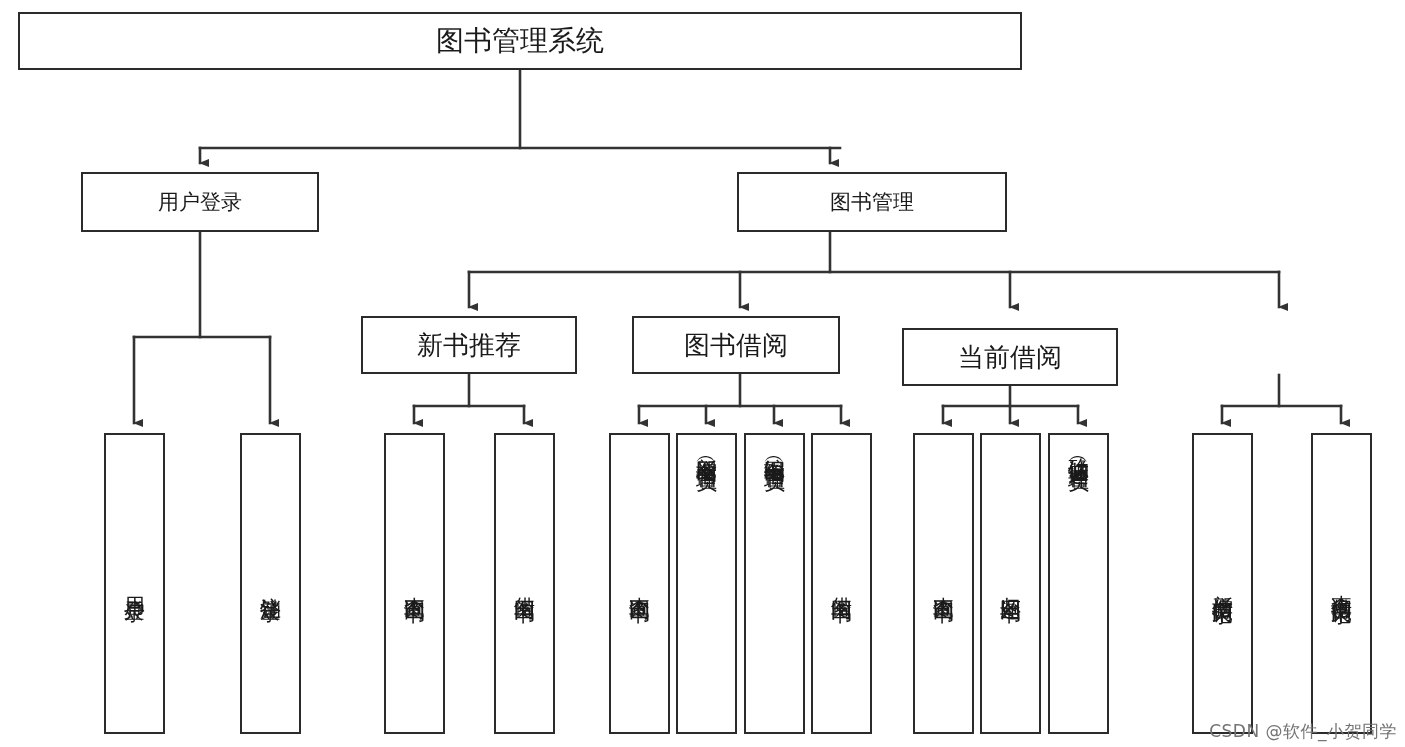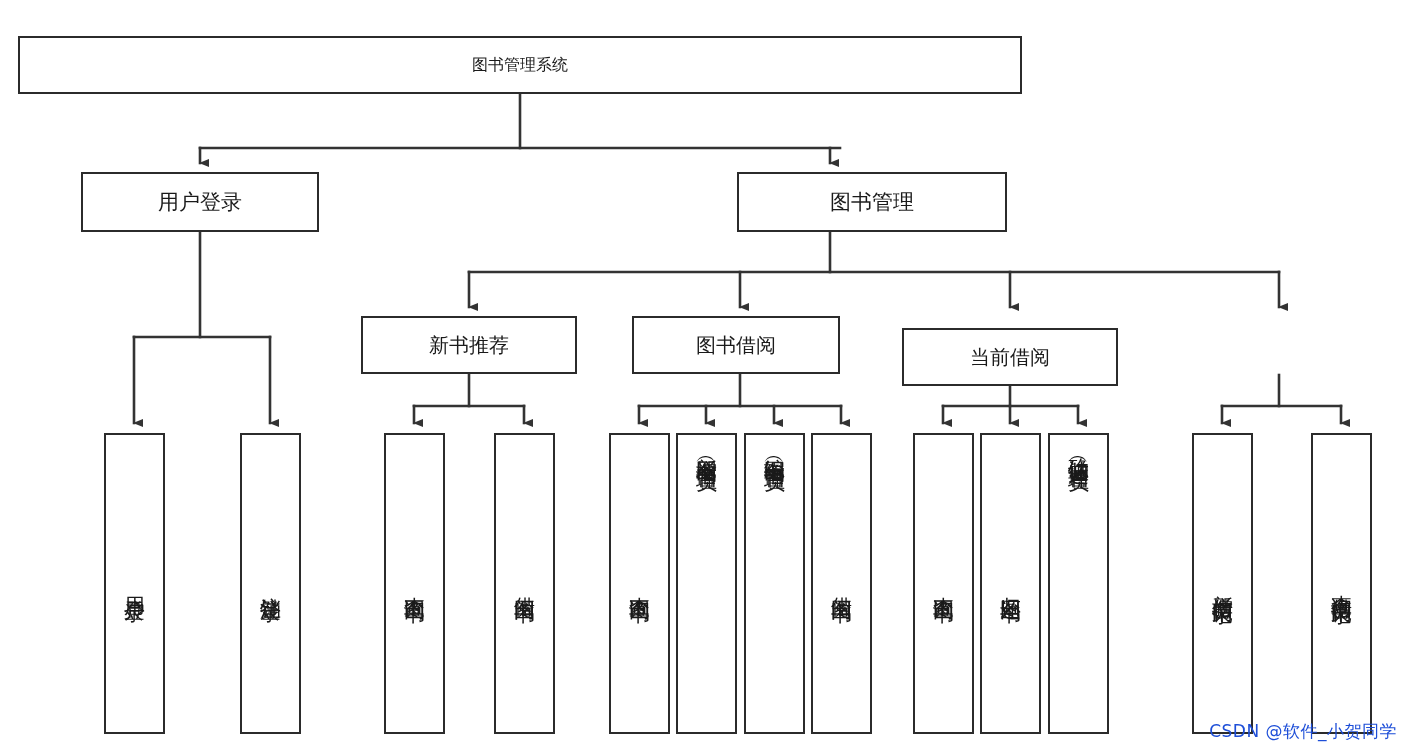--- a/index.html
+++ b/index.html
@@ -31,28 +31,27 @@
     box-sizing: border-box;
     background: #ffffff;
     border: 2px solid #2b2b2b;
     display: flex;
     align-items: center;
     justify-content: center;
     color: #1a1a1a;
     z-index: 2;
   }
   .node-root {
-    font-size: 16px;
-    margin-top: 24px;
+    font-size: 28px;
   }
   .node-l2 {
     font-size: 21px;
   }
   .node-l3 {
-    font-size: 20px;
+    font-size: 26px;
   }
   .node-leaf {
     font-size: 21px;
     align-items: flex-start;
     padding-top: 6px;
   }
   .node-leaf .label-v {
     writing-mode: vertical-rl;
     text-orientation: upright;
     letter-spacing: 2px;
@@ -65,21 +64,21 @@
     padding-top: 0;
   }
   .label-h {
     white-space: nowrap;
   }
   #watermark {
     position: absolute;
     right: 8px;
     bottom: 4px;
     font-size: 17px;
-    color: #1d4ed8;
+    color: #737373;
     letter-spacing: 0.5px;
     white-space: nowrap;
     z-index: 5;
   }
 </style>
 </head>
 <body>
 
 <div id="diagram-canvas">
 

